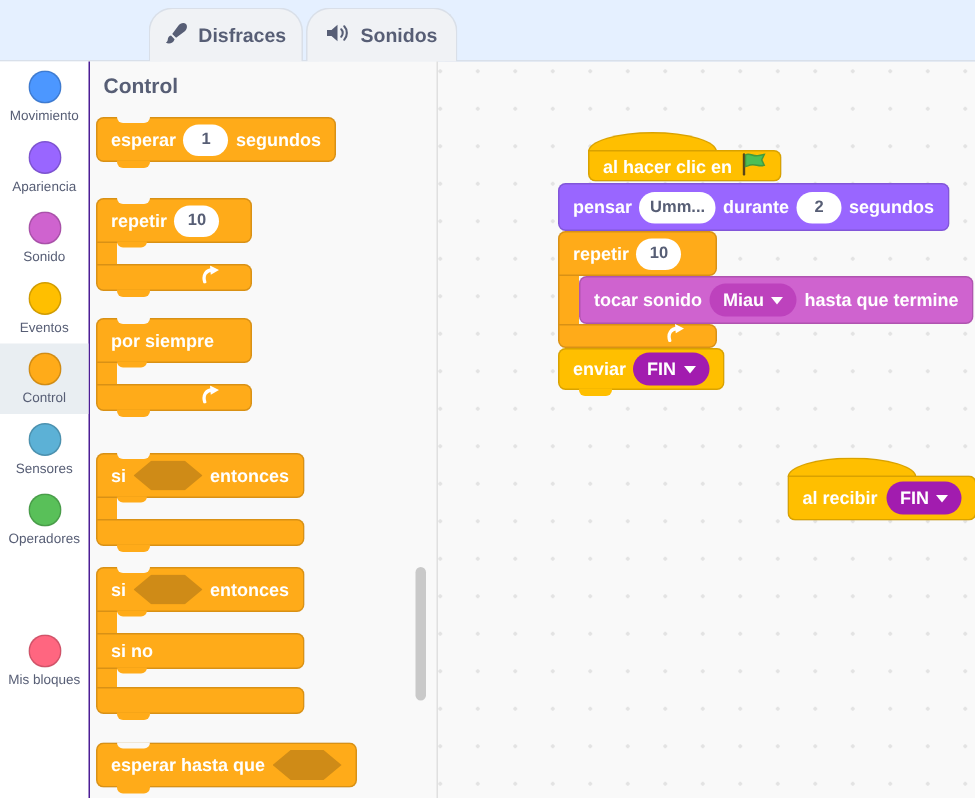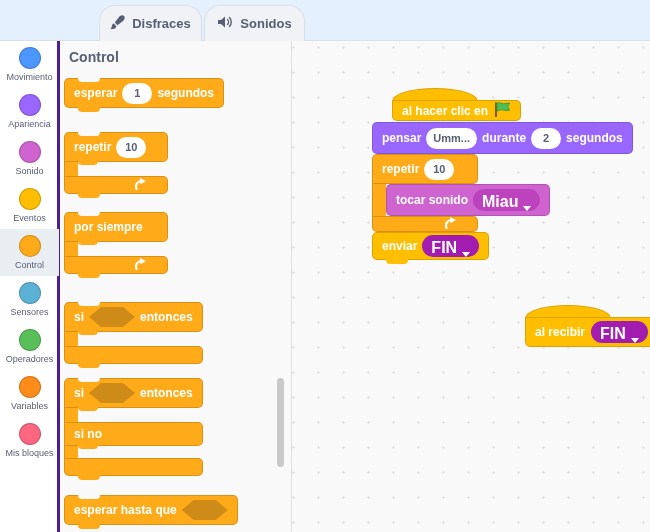--- a/index.html
+++ b/index.html
@@ -13,21 +13,21 @@
        gap:7px;font-size:13px;font-weight:700;color:#575E75;background:#F0F2F5;
        border:1px solid #D9DFE8;border-bottom:none;border-radius:16px 16px 0 0;
        box-sizing:border-box;cursor:pointer;}
   .tab.active{background:#FFFFFF;color:#4C97FF;border-color:#FFFFFF;}
   .tab-code{left:2px;width:95px;}
   .tab-costumes{left:99px;width:103px;}
   .tab-sounds{left:204px;width:101px;}
 
   
   .sidebar{position:absolute;left:0;top:41px;width:60px;height:491px;background:#FFFFFF;
-           border-right:3px solid #4c1d95;box-sizing:border-box;}
+           border-right:1px solid #4c1d95;box-sizing:border-box;}
   .cat{position:absolute;left:0;width:59px;height:47px;display:flex;flex-direction:column;
        align-items:center;justify-content:center;gap:3px;cursor:pointer;}
   .cat.sel{background:#E9EEF2;}
   .dot{width:22px;height:22px;border-radius:50%;border:1px solid rgba(0,0,0,0.18);box-sizing:border-box;}
   .lbl{font-size:9px;color:#575E75;white-space:nowrap;}
   .dot-0{background:#4C97FF}.dot-1{background:#9966FF}.dot-2{background:#CF63CF}
   .dot-3{background:#FFBF00}.dot-4{background:#FFAB19}.dot-5{background:#5CB1D6}
   .dot-6{background:#59C059}.dot-7{background:#FF8C1A}.dot-8{background:#FF6680}
 
   
@@ -41,22 +41,22 @@
          border-radius:5px;color:#fff;font-size:12px;font-weight:700;white-space:nowrap;
          box-sizing:border-box;border:1px solid rgba(0,0,0,0.15);cursor:grab;}
   .orange{background:#FFAB19}.yellow{background:#FFBF00}.purple{background:#9966FF}.magenta{background:#CF63CF}
   .tab-b::after{content:"";position:absolute;left:13px;bottom:-5px;width:22px;height:5px;
                 background:inherit;border-radius:0 0 4px 4px;}
   .notch-t::before{content:"";position:absolute;left:13px;top:-1px;width:22px;height:4px;
                    background:#F9F9F9;border-radius:0 0 4px 4px;}
   .oval{display:inline-flex;align-items:center;justify-content:center;min-width:30px;height:21px;
         padding:0 7px;background:#fff;border-radius:11px;color:#575E75;font-size:11px;font-weight:700;
         box-sizing:border-box;cursor:text;}
-  .drop{display:inline-flex;align-items:flex-end;gap:5px;height:22px;padding:0 9px;border-radius:11px;
-        color:#fff;font-size:16px;font-weight:700;cursor:pointer;}
+  .drop{display:inline-flex;align-items:center;gap:5px;height:22px;padding:0 9px;border-radius:11px;
+        color:#fff;font-size:12px;font-weight:700;cursor:pointer;}
   .gold{background:#a21caf}.plum{background:#BD42BD}
   .rectdrop{border-radius:4px;background:#FFAB19;border:1px solid rgba(0,0,0,0.28);height:22px;}
   .caret{width:0;height:0;border-left:4px solid transparent;border-right:4px solid transparent;
          border-top:5px solid #fff;}
   .hex{width:46px;height:20px;background:#CF8B17;
        clip-path:polygon(12px 0,calc(100% - 12px) 0,100% 50%,calc(100% - 12px) 100%,12px 100%,0 50%);}
 
   
   .cblock{position:absolute;display:flex;flex-direction:column;align-items:flex-start;}
   .c-top{position:relative;display:inline-flex;align-items:center;gap:5px;padding:0 9px;height:30px;
@@ -141,24 +141,20 @@
         <span class="lbl">Control</span>
       </div>
     <div class="cat" style="top:282px">
         <span class="dot dot-6"></span>
         <span class="lbl">Operadores</span>
       </div>
     <div class="cat" style="top:235px">
         <span class="dot dot-5"></span>
         <span class="lbl">Sensores</span>
       </div>
-    <div class="cat" style="top:329px">
-        <span class="dot dot-7"></span>
-        <span class="lbl">Variables</span>
-      </div>
     <div class="cat" style="top:376px">
         <span class="dot dot-8"></span>
         <span class="lbl">Mis bloques</span>
       </div>
   </div>
 
   <div class="palette">
     <div class="palette-header">Control</div>
 
     <div class="block orange notch-t tab-b" style="left:4px;top:37px">
@@ -254,20 +250,21 @@
       <span class="oval">10</span>
     </div>
     <div class="spine" style="left:80px;top:143px;height:32px"></div>
 
     <div class="block magenta" style="left:94px;top:143px;height:32px">
       <span>tocar sonido</span>
       <span class="drop plum">
         <span>Miau</span>
         <span class="caret"></span>
       </span>
+      <span>hasta que termine</span>
     </div>
 
     <div class="arm-abs" style="left:80px;top:175px;width:106px">
       <span><svg width="13" height="12" viewBox="0 0 13 12">
             <path d="M2.5 11 C1 6.5 3.5 3 7.5 3" fill="none" stroke="#fff" stroke-width="2.2" stroke-linecap="round"></path>
             <path d="M6 0 L12 3 L6.5 6.2 Z" fill="#fff"></path>
           </svg></span>
     </div>
 
     <div class="block yellow tab-b" style="left:80px;top:191px;height:28px">

